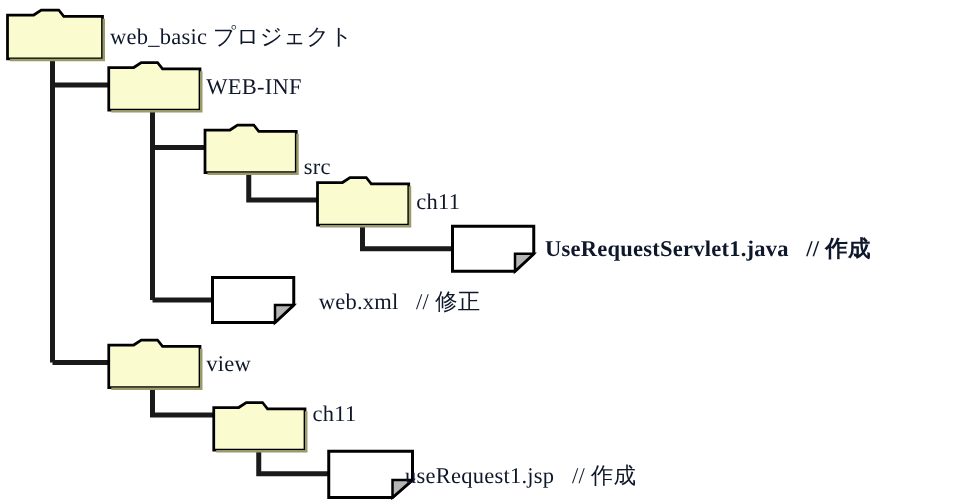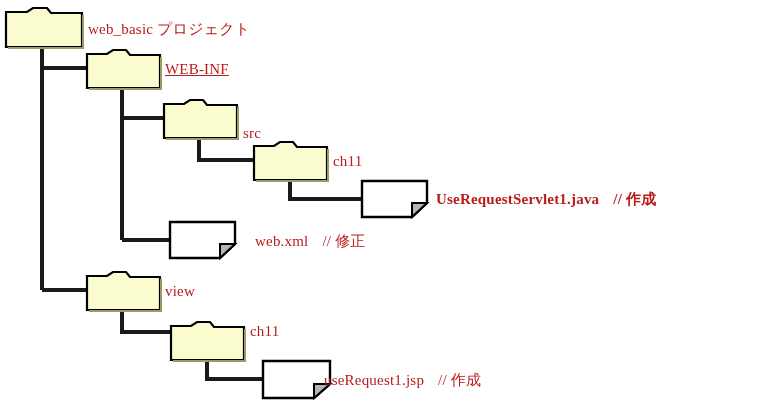--- a/index.html
+++ b/index.html
@@ -19,31 +19,31 @@
   #tree-canvas {
     position: absolute;
     left: 0;
     top: 0;
     width: 768px;
     height: 403px;
   }
   .node-label {
     position: absolute;
     font-family: "Liberation Serif", "DejaVu Serif", serif;
-    font-size: 15px;
+    font-size: 18px;
     line-height: 18px;
-    color: #b91c1c;
+    color: #0f172a;
     white-space: nowrap;
     letter-spacing: 0.2px;
   }
   .node-label .annotation {
     margin-left: 14px;
   }
   .label-root      { left: 88px;  top: 20px; }
-  .label-webinf    { left: 165px; top: 60px; text-decoration: underline; }
+  .label-webinf    { left: 165px; top: 60px; }
   .label-src       { left: 243px; top: 124px; }
   .label-ch11a     { left: 333px; top: 152px; }
   .label-servlet   { left: 436px; top: 190px; font-weight: bold; }
   .label-webxml    { left: 255px; top: 232px; }
   .label-view      { left: 165px; top: 282px; text-align: right; }
   .label-ch11b     { left: 250px; top: 322px; }
   .label-jsp       { left: 324px; top: 371px; }
 </style>
 </head>
 <body>

